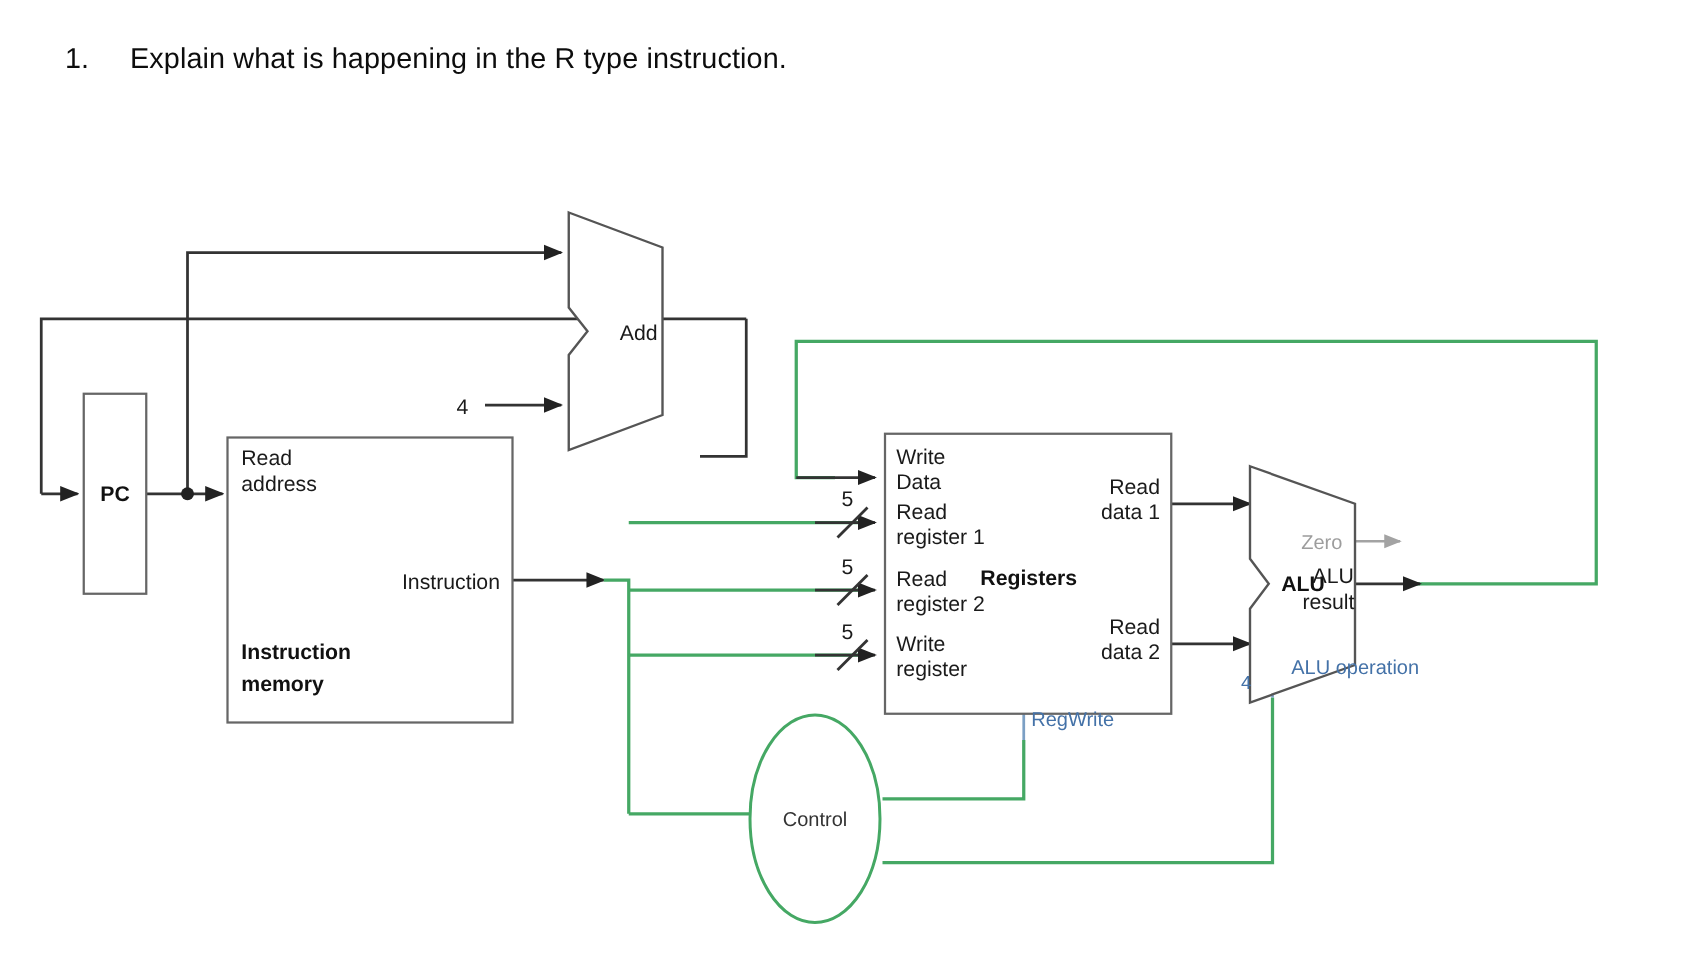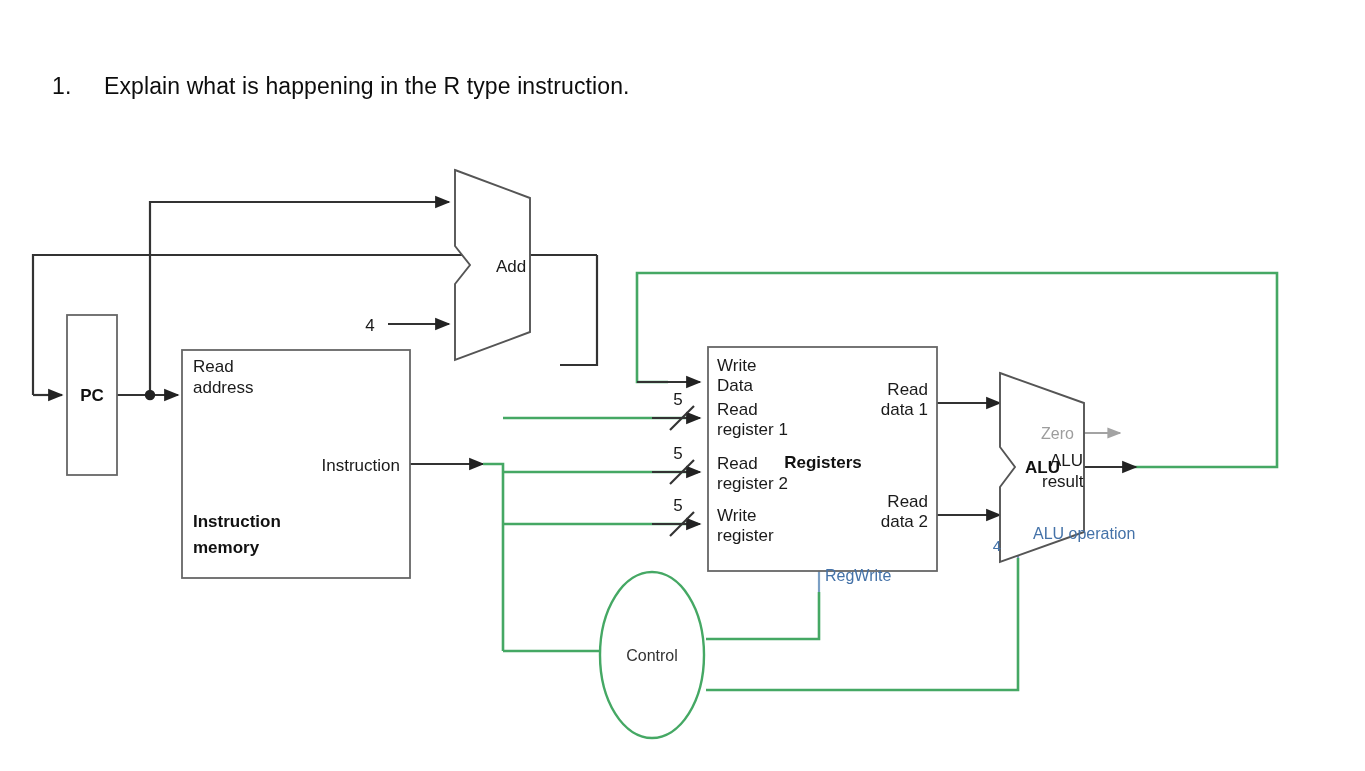--- a/index.html
+++ b/index.html
@@ -24,21 +24,20 @@
     font-size: 23px;
     color: #0d0d0d;
     letter-spacing: 0.1px;
   }
   #question-number {
     width: 52px;
     flex: 0 0 52px;
   }
   #question-text {
     white-space: nowrap;
-    margin-top: 40px;
   }
   #datapath-figure {
     position: absolute;
     left: 0;
     top: 110px;
     width: 1365px;
     height: 661px;
   }
   svg { display: block; }
   text { font-family: "Liberation Sans", sans-serif; }

